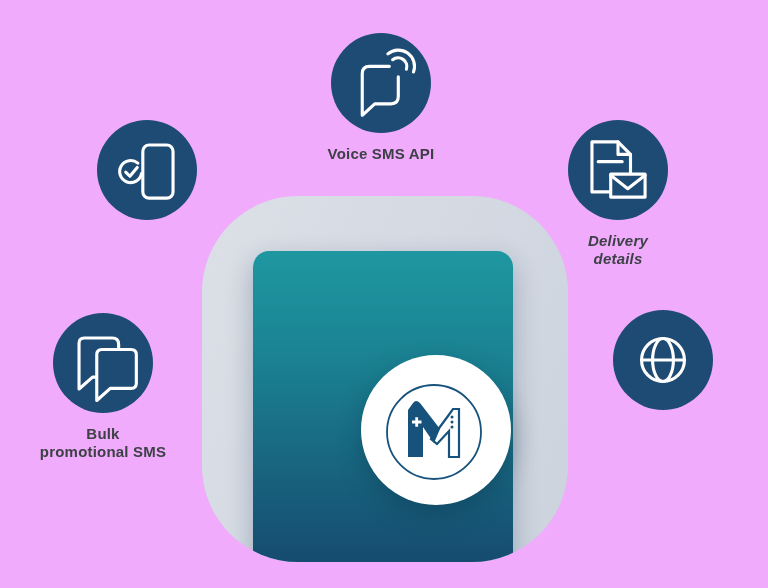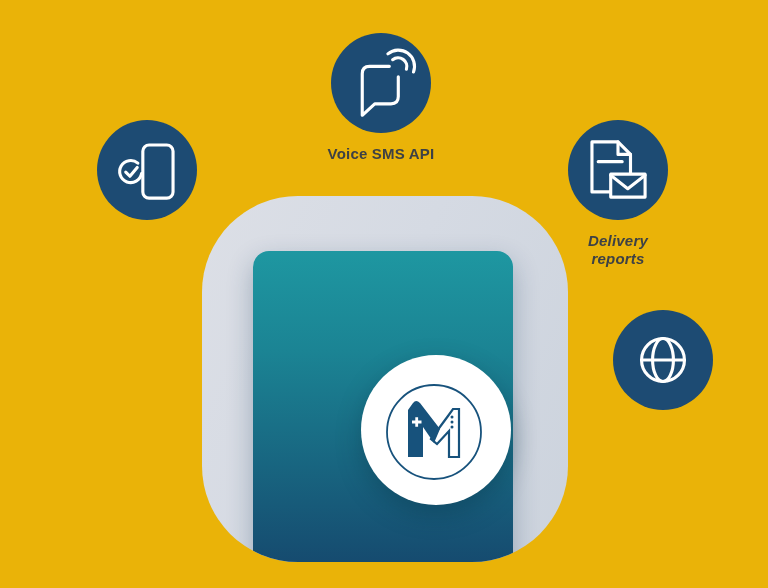--- a/index.html
+++ b/index.html
@@ -1,17 +1,17 @@
 <!DOCTYPE html>
 <html style="--navy-circle: #1d4b73; --logo-navy: #17527c; --card-teal-top: #1e97a1; --card-navy-bottom: #15466c; --blob-light: #dcdfe6; --blob-dark: #ccd3dd; --label-text: #3d4145; --icon-stroke: #ffffff;"><head>
 <meta charset="utf-8">
 <style>
   html,body{margin:0;padding:0;background:#ffffff;}
   .canvas{
-    position:relative;width:768px;height:588px;background:#eab308;overflow:hidden;
+    position:relative;width:768px;height:588px;background:#f0abfc;overflow:hidden;
     font-family:"Liberation Sans","DejaVu Sans",sans-serif;
   }
   
   .blob{
     position:absolute;left:202px;top:196px;width:366px;height:366px;
     border-radius:96px;overflow:hidden;
     background:linear-gradient(115deg,#dcdfe6 0%,#d5dae3 45%,#ccd3dd 100%);
   }
   .card{
     position:absolute;left:51px;top:55px;width:260px;height:330px;
@@ -97,24 +97,36 @@
       <svg class="icon" viewBox="0 0 48 48">
         <path class="s" d="M11.5,34.5 L11.5,10.5 L24,10.5 L30,16.5 L30,34.5 Z"></path>
         <path class="s" d="M24,10.5 L24,16.5 L30,16.5"></path>
         <path class="s" d="M14.5,20 H26"></path>
         <rect class="f" x="20.5" y="26" width="16.5" height="11"></rect>
         <path class="s" d="M20.5,26.5 L28.7,33 L37,26.5"></path>
       </svg>
     </div>
     <div class="label">
       <span>Delivery</span><br>
-      <span>reports</span>
+      <span>details</span>
     </div>
   </div>
 
+  <div class="feature f-bulk">
+    <div class="circle">
+      <svg class="icon" viewBox="0 0 48 48">
+        <path class="s" d="M28.5,12 L15,12 Q12.5,12 12.5,14.5 L12.5,36.5 L19,30.8 L29,30.8 Q31.5,30.8 31.5,28.3 L31.5,15 Q31.5,12 28.5,12 Z"></path>
+        <path class="f" d="M37.5,17.5 L23.5,17.5 Q21,17.5 21,20 L21,42 L27.5,36.2 L37.5,36.2 Q40,36.2 40,33.7 L40,20 Q40,17.5 37.5,17.5 Z"></path>
+      </svg>
+    </div>
+    <div class="label">
+      <span>Bulk</span><br>
+      <span>promotional SMS</span>
+    </div>
+  </div>
 
   <div class="feature f-web">
     <div class="circle">
       <svg class="icon" viewBox="0 0 48 48">
         <circle class="s" cx="24" cy="24" r="10.3"></circle>
         <ellipse class="s" cx="24" cy="24" rx="5" ry="10.3"></ellipse>
         <path class="s" d="M13.7,24 H34.3"></path>
       </svg>
     </div>
   </div>

